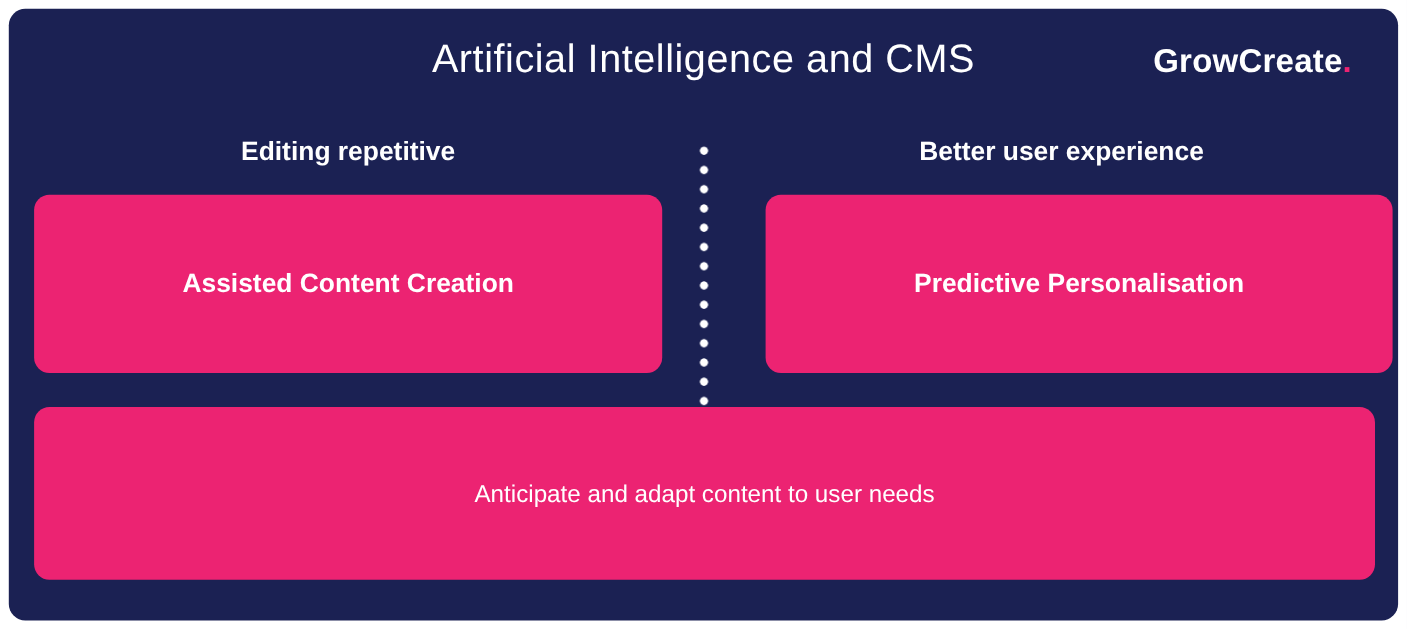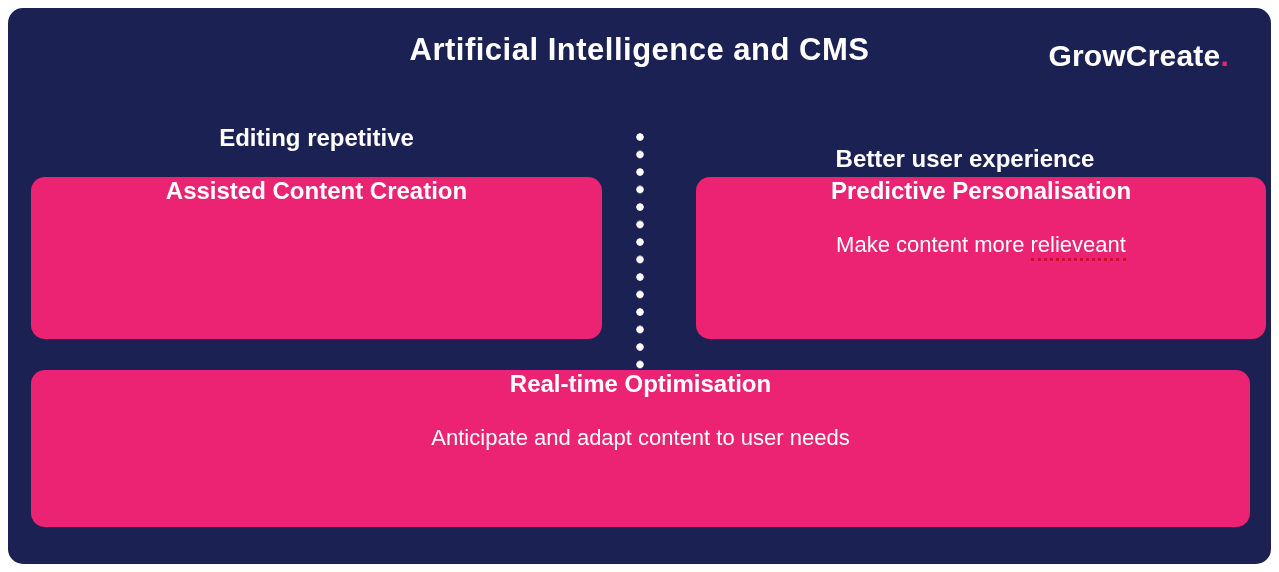--- a/index.html
+++ b/index.html
@@ -14,51 +14,51 @@
     left: 8px; top: 8px;
     width: 1263px; height: 556px;
     background: #1B2153;
     border-radius: 15px;
   }
   .title {
     position: absolute;
     top: 24px; left: 0; width: 100%;
     text-align: center;
     color: #ffffff;
-    font-size: 31px;
-    font-weight: 700;
+    font-size: 36px;
+    font-weight: 400;
     letter-spacing: 0.5px;
   }
   .logo {
     position: absolute;
     top: 31px; right: 42px;
     color: #ffffff;
     font-size: 30px;
     font-weight: 700;
     letter-spacing: 0.2px;
   }
   .logo .logo-dot { color: #EC2372; }
   .col-header {
     position: absolute;
     top: 116px;
     text-align: center;
     color: #ffffff;
     font-size: 24px;
     font-weight: 700;
   }
   .col-header.left  { left: 23px;  width: 571px; }
-  .col-header.right { left: 672px; width: 570px; margin-top: 21px; }
+  .col-header.right { left: 672px; width: 570px; }
   .card {
     position: absolute;
     background: #EC2372;
     border-radius: 14px;
     display: flex;
     flex-direction: column;
     align-items: center;
-    justify-content: flex-start;
+    justify-content: center;
     gap: 27px;
     color: #ffffff;
     text-align: center;
   }
   .card-left  { left: 23px;  top: 169px; width: 571px;  height: 162px; }
   .card-right { left: 688px; top: 169px; width: 570px;  height: 162px; }
   .card-bottom{ left: 23px;  top: 362px; width: 1219px; height: 157px; }
   .card-title { font-size: 24px; font-weight: 700; }
   .card-sub   { font-size: 22px; font-weight: 400; }
   .misspelled {
@@ -99,21 +99,19 @@
 
   <div class="dots dots-solid"></div>
   <div class="dots dots-faint"></div>
 
   <div class="card card-left">
     <div class="card-title">Assisted Content Creation</div>
   </div>
 
   <div class="card card-right">
     <div class="card-title">Predictive Personalisation</div>
-    <div class="card-sub"><span>Make content more </span><span class="misspelled">relieveant</span></div>
   </div>
 
   <div class="card card-bottom">
-    <div class="card-title">Real-time Optimisation</div>
     <div class="card-sub">Anticipate and adapt content to user needs</div>
   </div>
 
 </div>
 
 </body></html>

